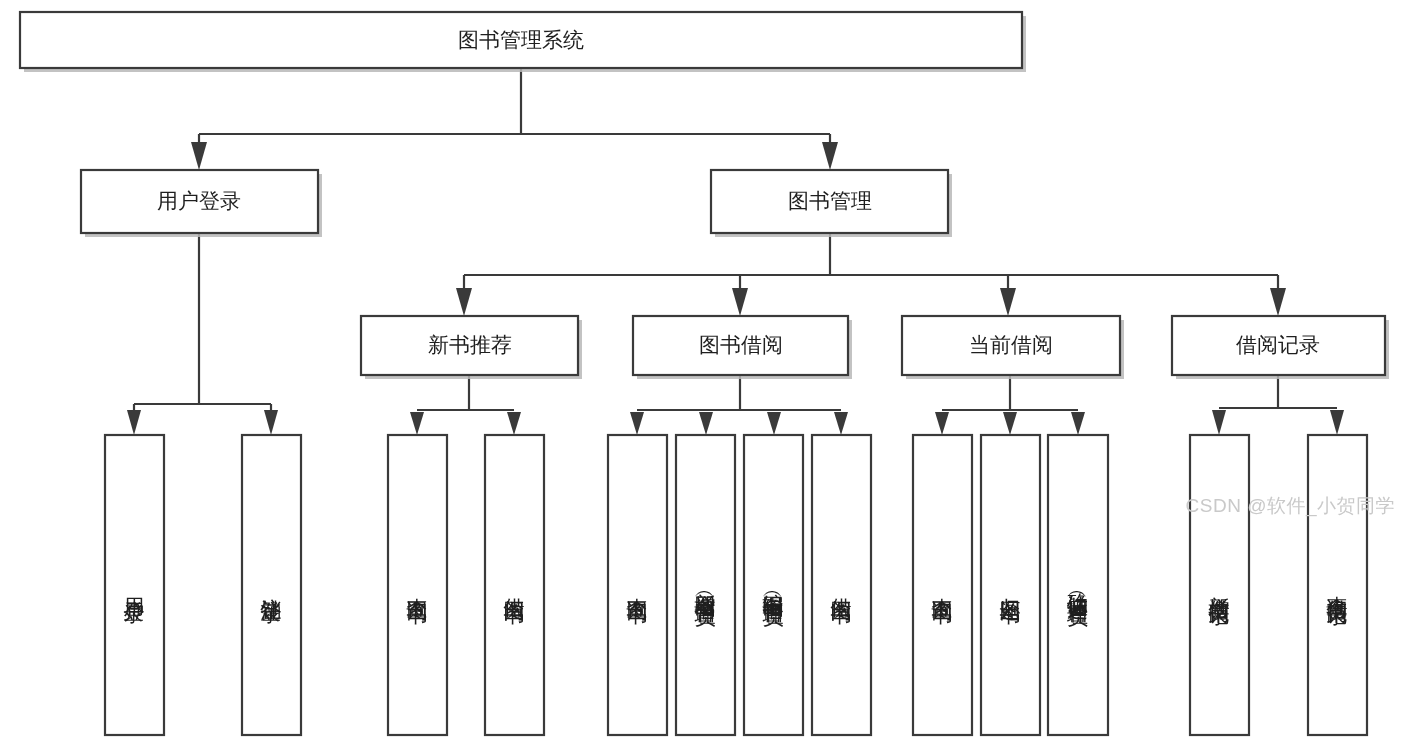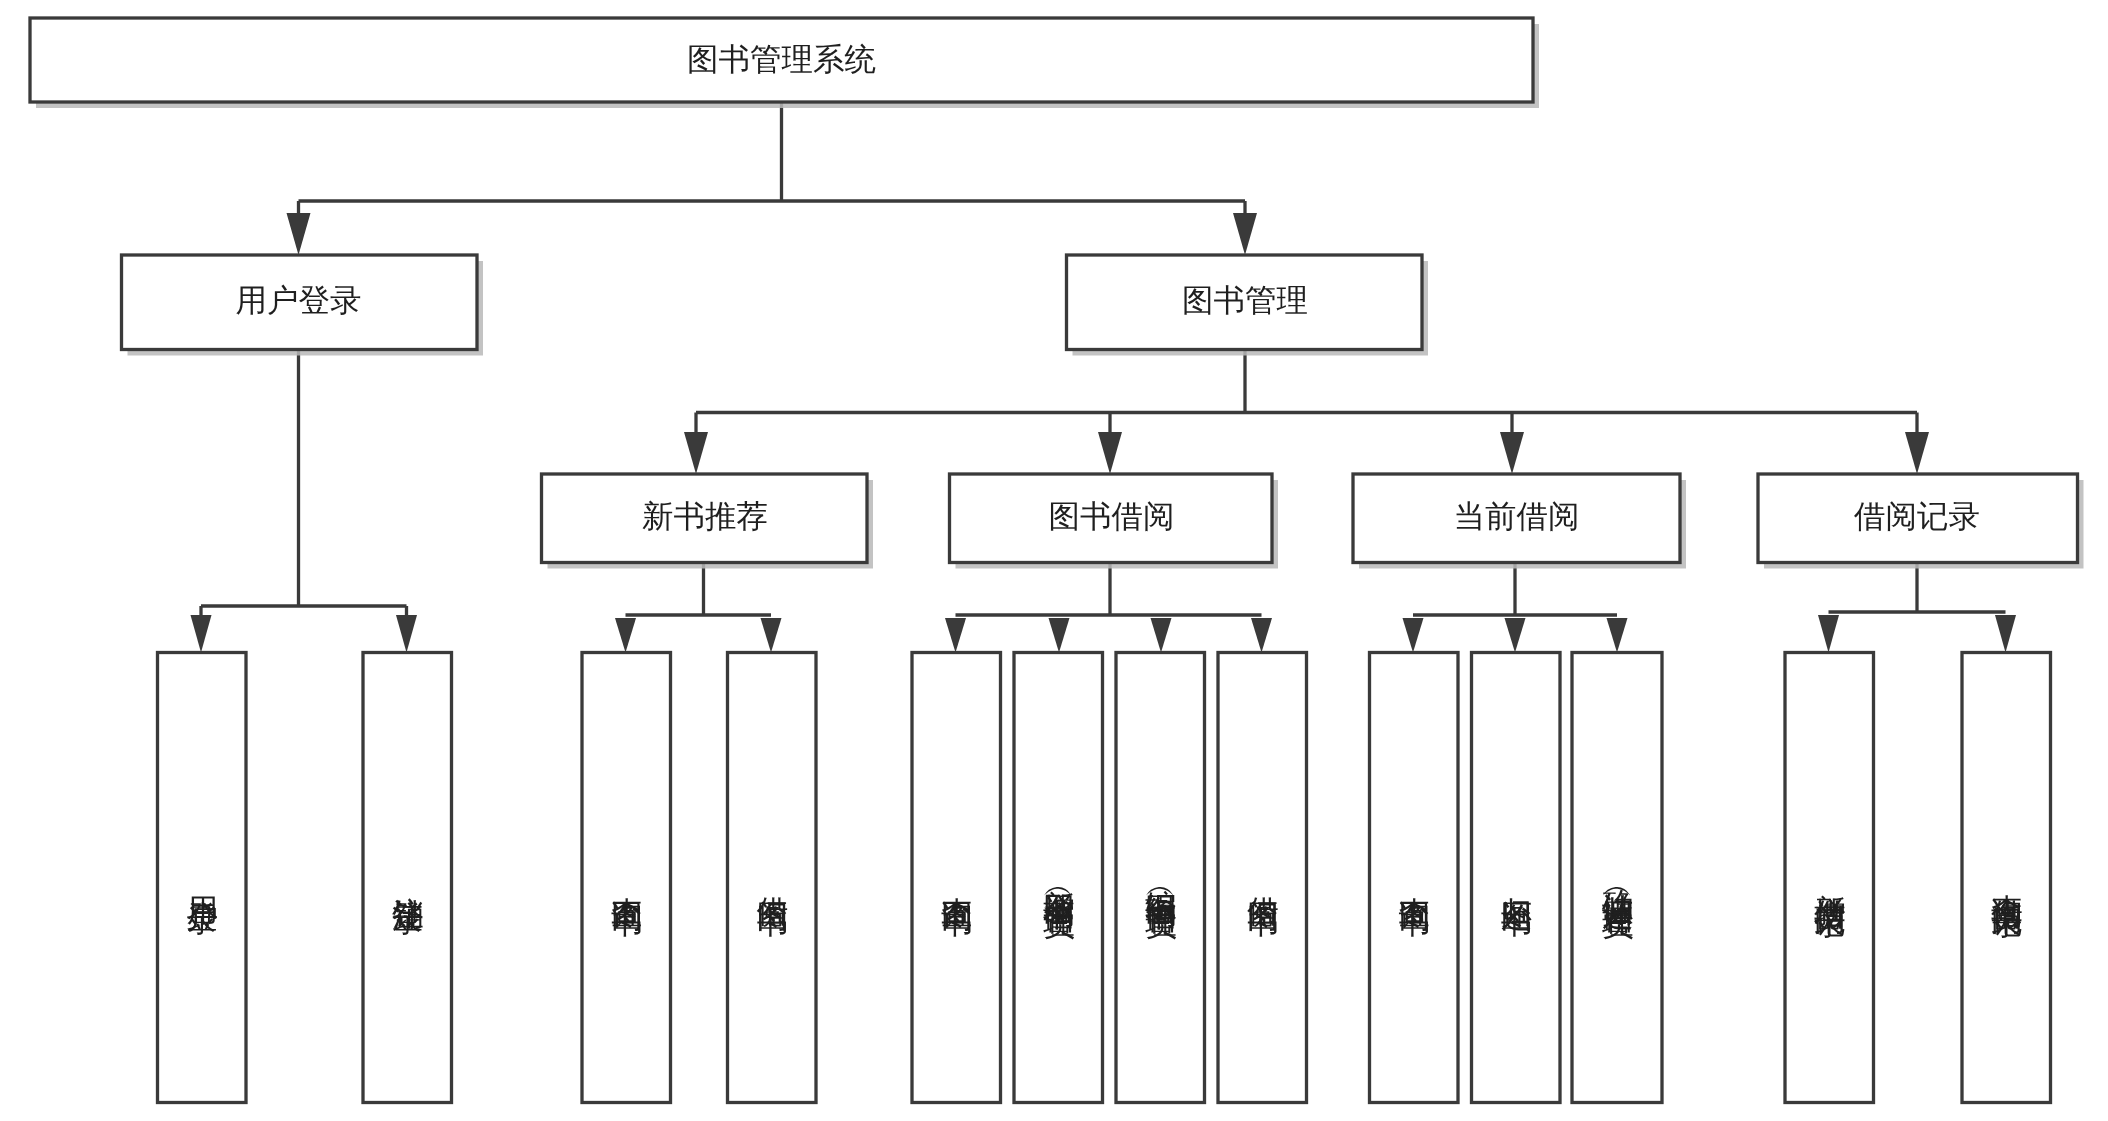--- a/index.html
+++ b/index.html
@@ -202,14 +202,15 @@
   <div class="leaf-label" style="left:608px; top:435px; width:59px; height:300px;">查询图书</div>
   <div class="leaf-label" style="left:676px; top:435px; width:59px; height:300px;">新增图书（管理员）</div>
   <div class="leaf-label" style="left:744px; top:435px; width:59px; height:300px;">编辑图书（管理员）</div>
   <div class="leaf-label" style="left:812px; top:435px; width:59px; height:300px;">借阅图书</div>
   <div class="leaf-label" style="left:913px; top:435px; width:59px; height:300px;">查询图书</div>
   <div class="leaf-label" style="left:981px; top:435px; width:59px; height:300px;">归还图书</div>
   <div class="leaf-label" style="left:1048px; top:435px; width:60px; height:300px;">确认归还（管理员）</div>
   <div class="leaf-label" style="left:1190px; top:435px; width:59px; height:300px;">新增借阅记录</div>
   <div class="leaf-label" style="left:1308px; top:435px; width:59px; height:300px;">查询借阅记录</div>
 
+  <div class="watermark">CSDN @软件_小贺同学</div>
 
 </div>
 
 </body></html>

